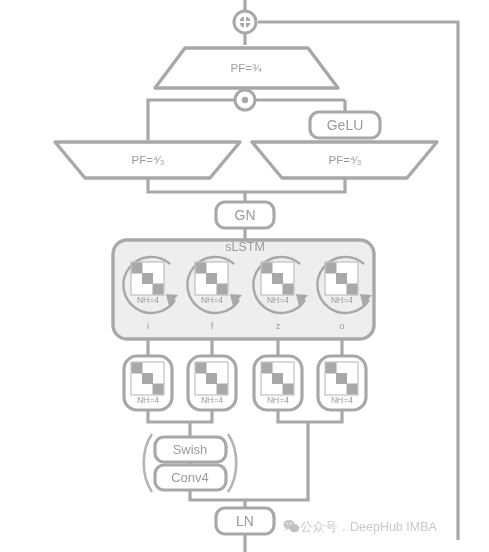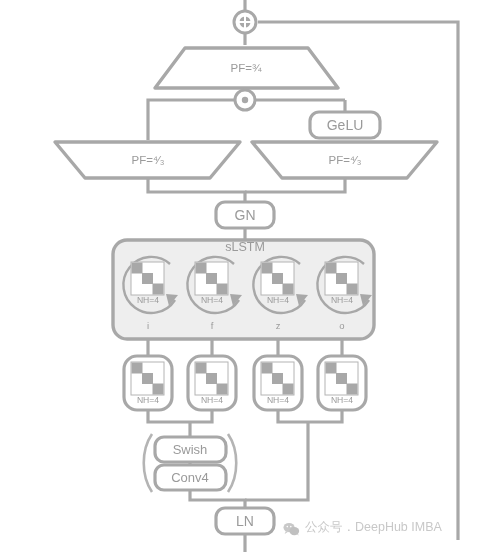--- a/index.html
+++ b/index.html
@@ -4,21 +4,21 @@
 <style>
   html,body{margin:0;padding:0;background:#ffffff;}
   body{
     font-family:"Liberation Sans","DejaVu Sans",sans-serif;
     width:489px;height:552px;overflow:hidden;
   }
   #stage{position:relative;width:389px;height:552px;background:#fff;}
   svg{display:block;}
   .wm{
     position:absolute;left:283px;top:519px;
-    display:flex;align-items:flex-end;gap:5px;
+    display:flex;align-items:flex-start;
     color:#c8c8c8;font-size:12.5px;white-space:nowrap;
     pointer-events:none;
   }
   .wm-ic{width:17px;height:14px;flex:0 0 auto;}
 </style>
 </head>
 <body>
 
 <div id="stage">
 

